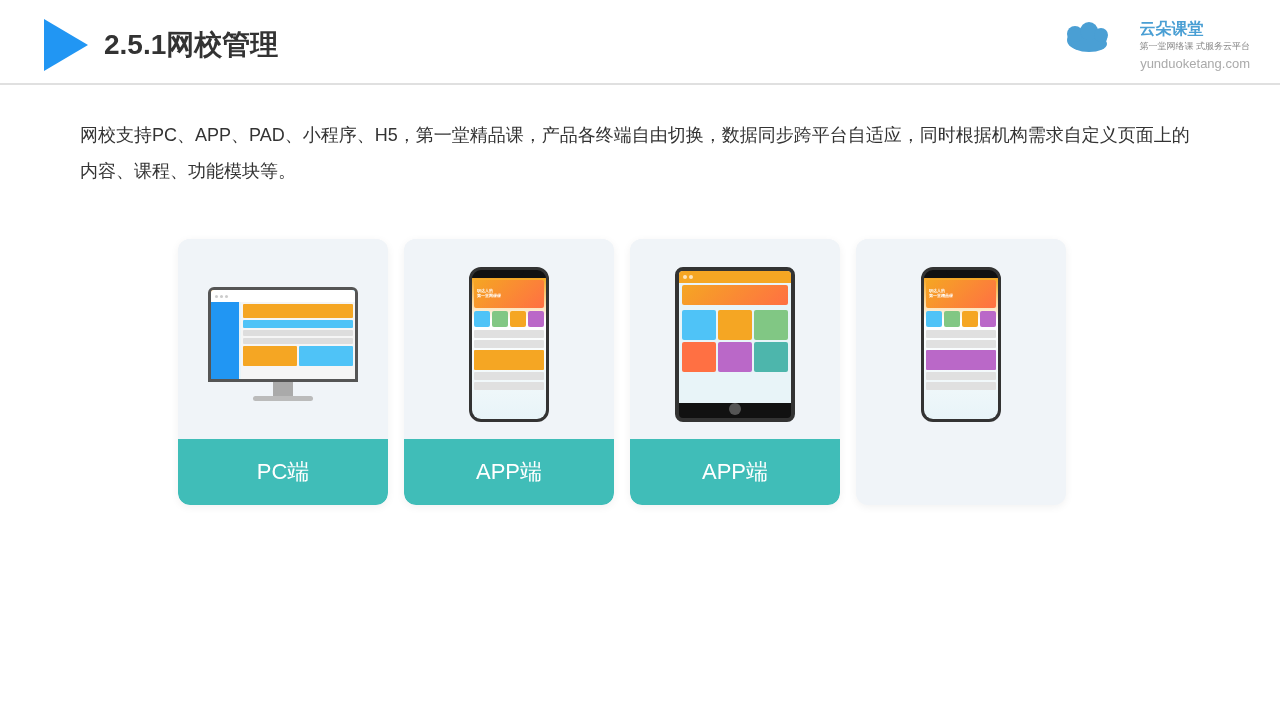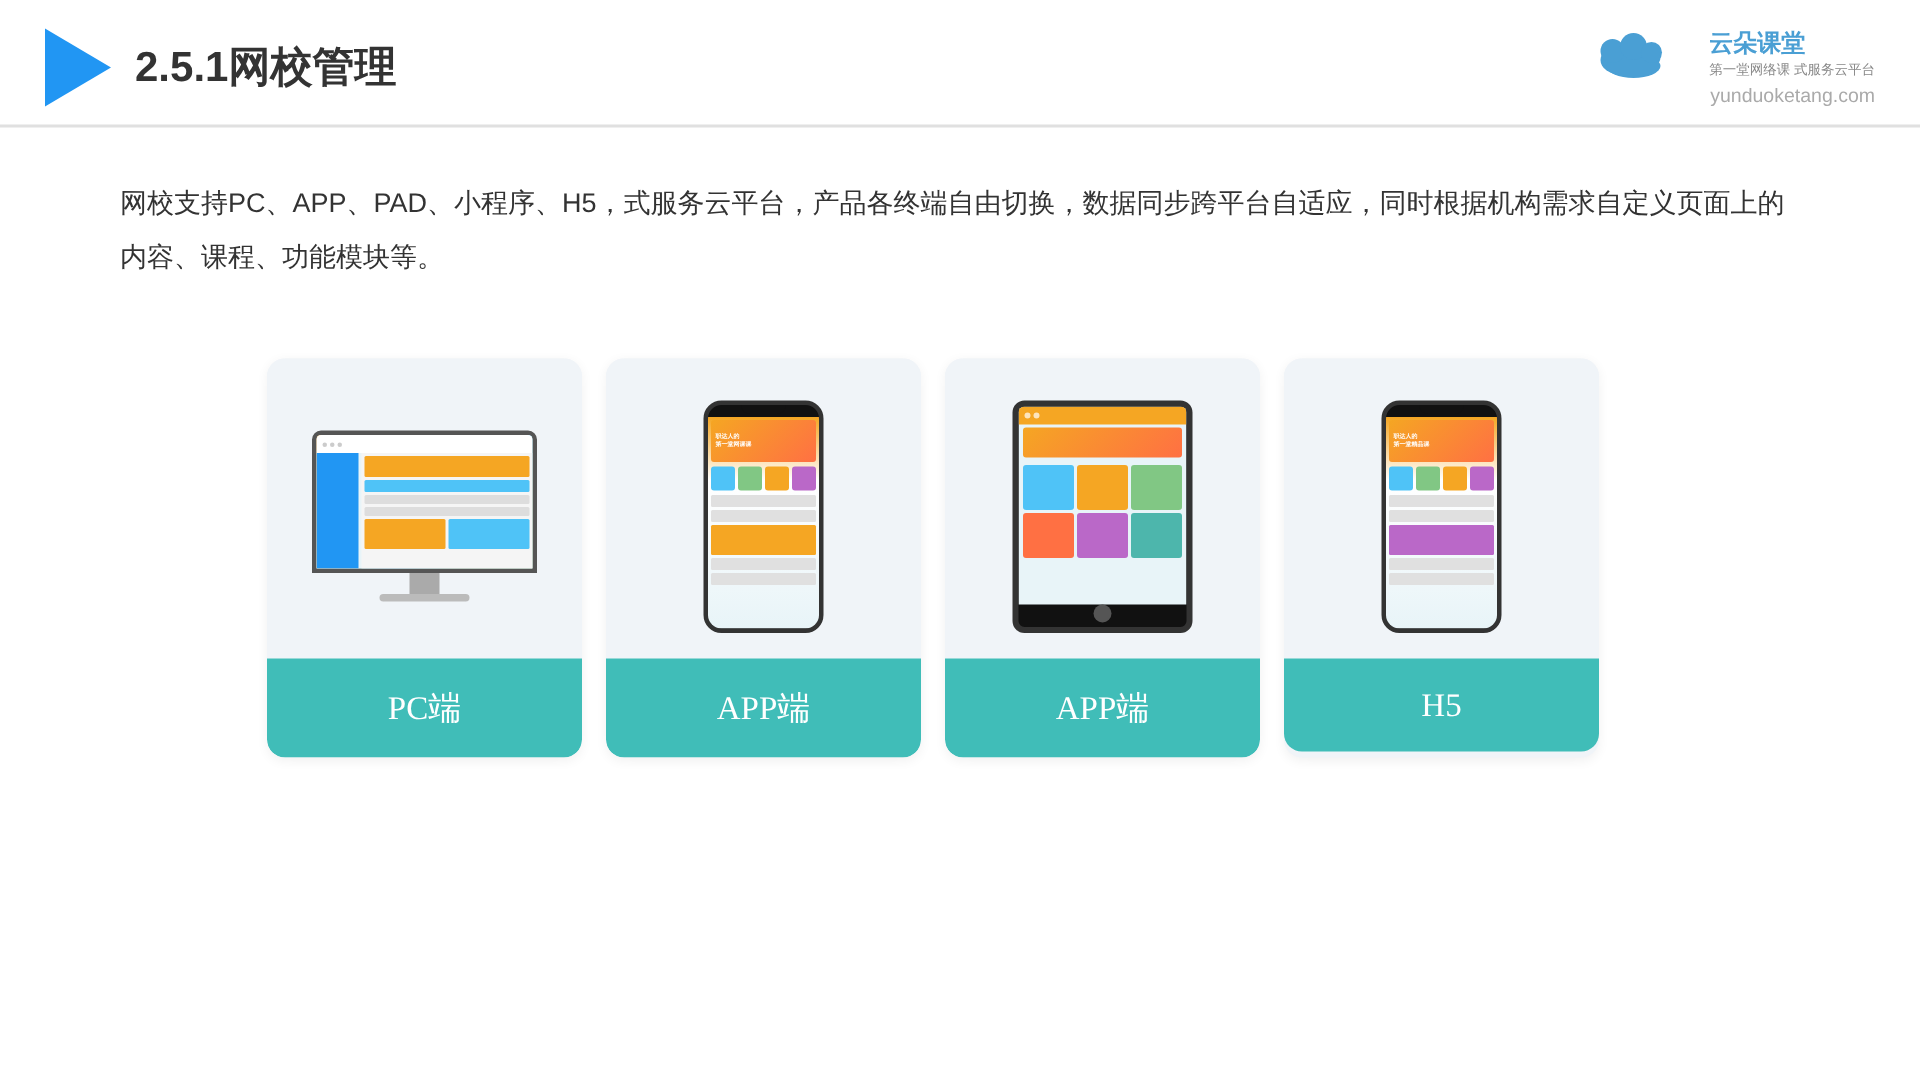--- a/index.html
+++ b/index.html
@@ -10,21 +10,21 @@
       font-family: 'Microsoft YaHei', '微软雅黑', SimHei, sans-serif;
       overflow: hidden;
       position: relative;
     }
 
     
     .header {
       display: flex;
       align-items: center;
       justify-content: space-between;
-      padding: 18px 30px 12px 30px;
+      padding: 18px 30px 12px 44px;
       border-bottom: 2px solid #e0e0e0;
     }
     .header-left {
       display: flex;
       align-items: center;
       gap: 16px;
     }
     .logo-triangle {
       width: 0;
       height: 0;
@@ -55,21 +55,20 @@
       line-height: 2.0;
     }
 
     
     .cards-container {
       display: flex;
       justify-content: center;
       gap: 16px;
       padding: 30px 60px 20px 24px;
       margin-top: 10px;
-      font-family: Liberation Serif, serif;
     }
 
     .card {
       background: #f0f4f8;
       border-radius: 12px;
       width: 210px;
       display: flex;
       flex-direction: column;
       align-items: center;
       overflow: hidden;
@@ -344,21 +343,21 @@
           <div class="logo-slogan-cn">第一堂网络课
 式服务云平台</div>
         </div>
       </div>
       <div class="logo-url">yunduoketang.com</div>
     </div>
   </div>
 </div>
 
 <div class="description">
-  <p>网校支持PC、APP、PAD、小程序、H5，式服务云平台，产品各终端自由切换，数据同步跨平台自适应，同时根据机构需求自定义页面上的内容、课程、功能模块等。</p>
+  <p>网校支持PC、APP、PAD、小程序、H5，第一堂精品课，产品各终端自由切换，数据同步跨平台自适应，同时根据机构需求自定义页面上的内容、课程、功能模块等。</p>
 </div>
 
 <div class="cards-container">
 
   <div class="card">
     <div class="card-image-area">
       <div class="pc-monitor">
         <div class="monitor-screen-outer">
           <div class="monitor-screen-inner">
             <div class="monitor-topbar">
@@ -457,16 +456,15 @@
             </div>
             <div class="phone-card-row"></div>
             <div class="phone-card-row"></div>
             <div class="phone-card-row" style="background:#ba68c8;height:20px;"></div>
             <div class="phone-card-row"></div>
             <div class="phone-card-row"></div>
           </div>
         </div>
       </div>
     </div>
-    <div class="card-label">H5</div>
   </div>
 
 </div>
 
 </body></html>

